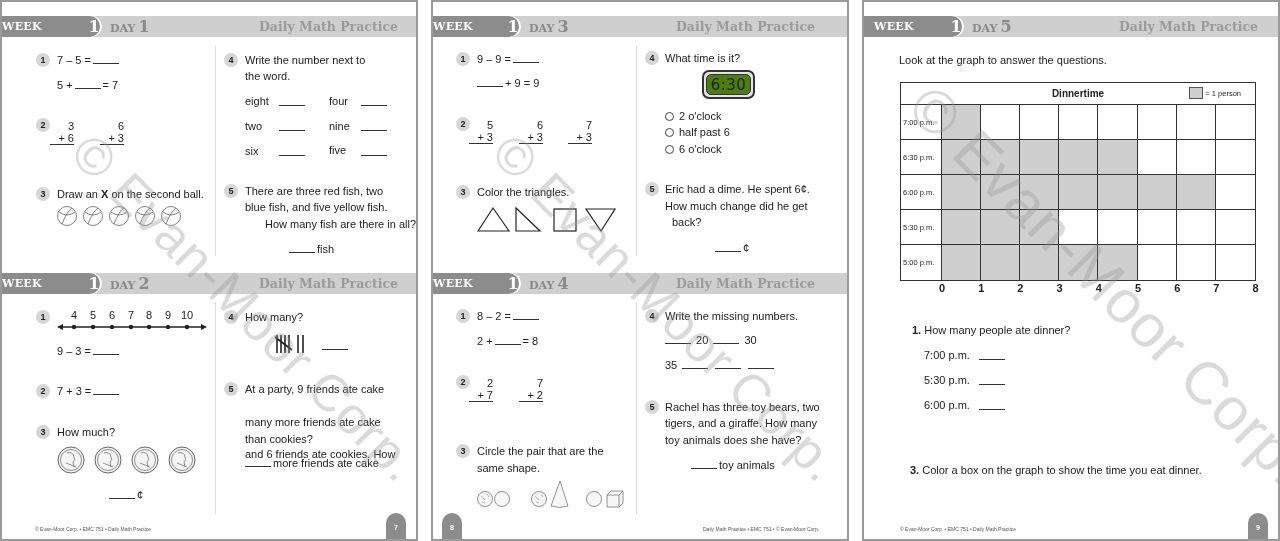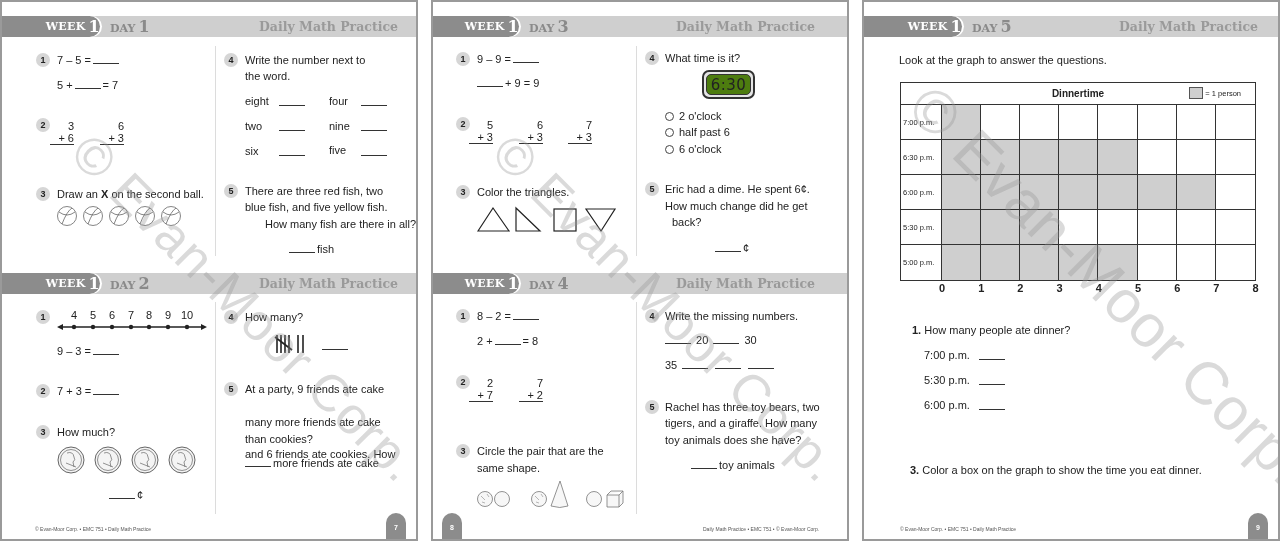--- a/index.html
+++ b/index.html
@@ -14,21 +14,21 @@
   #page-mid   { left: 431px; width: 418px; }
   #page-right { left: 862px; width: 418px; }
 
   
   .band {
     position: absolute; left: 0; right: 0; height: 21px;
     background: #cfcfcf; display: flex; align-items: center;
   }
   .band .week {
     height: 21px; width: 98px; background: #8c8c8c; color: #fff;
-    border-radius: 0 12px 12px 0; display: flex; align-items: center; justify-content: flex-end;
+    border-radius: 0 12px 12px 0; display: flex; align-items: center; justify-content: space-between;
     font-family: "DejaVu Serif", serif; font-weight: bold; font-size: 11px; letter-spacing: .3px;
     box-shadow: 2px 0 0 #fff;
   }
   .band .week b { font-size: 16px; margin-left: 3px; }
   .band .day {
     margin-left: 10px; color: #8a8a8a; font-family: "DejaVu Serif", serif; font-weight: bold; font-size: 11px;
   }
   .band .day b { font-size: 16px; margin-left: 3px; }
   .band .brand {
     margin-left: auto; margin-right: 18px; color: #9a9a9a;

